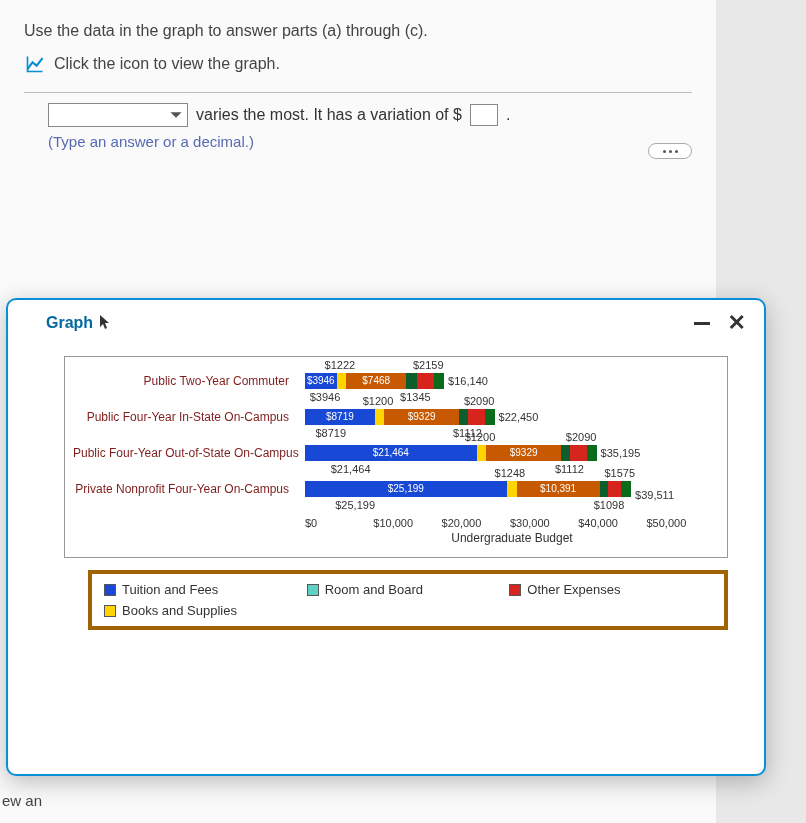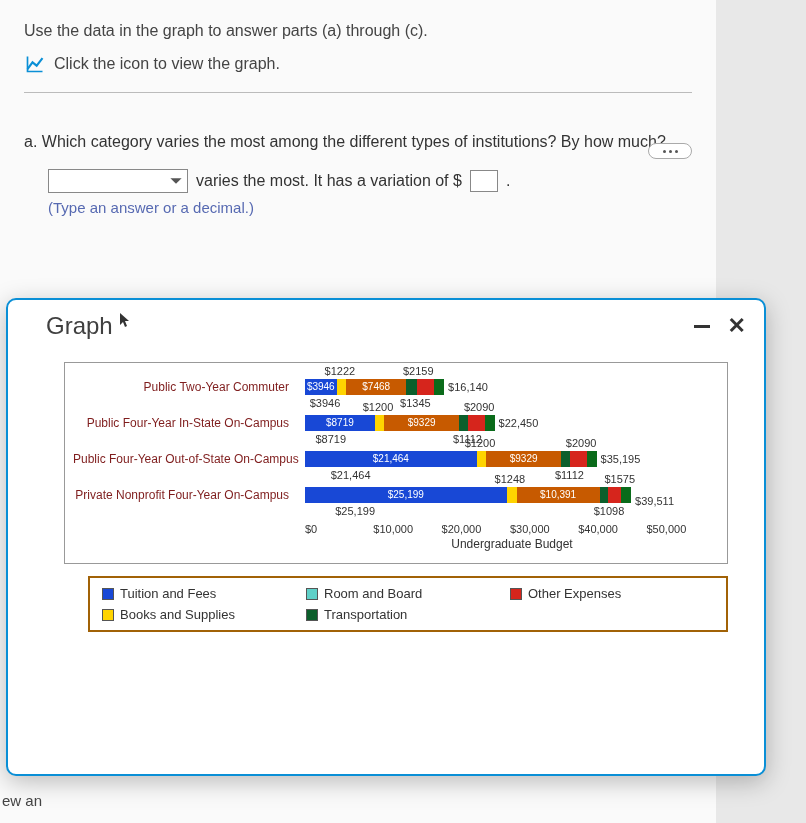--- a/index.html
+++ b/index.html
@@ -15,21 +15,21 @@
   .part-a { font-size: 16px; color: #333; margin: 40px 0 18px 0; }
   .answer-row { display: flex; align-items: center; gap: 8px; font-size: 16px; color: #333; margin: 10px 0 6px 24px; flex-wrap: wrap; }
   .select-box { width: 140px; height: 24px; border: 1px solid #888; background: #fff; display: flex; align-items: center; justify-content: flex-end; padding: 0 4px; cursor: pointer; }
   .select-box .chev { width: 14px; height: 14px; color: #555; }
   .input-box { width: 28px; height: 22px; border: 1px solid #888; background: #fff; display: inline-block; vertical-align: middle; }
   .hint { margin-left: 24px; color: #3a50a5; font-size: 15px; opacity: .85; }
 
   
   .modal { position: absolute; left: 6px; top: 298px; width: 760px; height: 478px; background: #fff; border: 2px solid #0a8fd6; border-radius: 10px; box-shadow: 0 6px 24px rgba(0,0,0,.25); }
   .modal-header { display: flex; align-items: center; justify-content: space-between; padding: 12px 18px 8px 38px; }
-  .modal-title { font-size: 24px; color: #404040; font-weight: 400; display: flex; align-items: flex-start; gap: 6px; }
+  .modal-title { font-size: 16px; color: #0369a1; font-weight: 700; display: flex; align-items: flex-start; gap: 6px; }
   .modal-ctrls { display: flex; gap: 18px; align-items: center; }
   .min-line { width: 16px; height: 3px; background: #333; }
   .close-x { font-size: 22px; font-weight: bold; color: #333; cursor: pointer; line-height: 1; }
 
   .graph-box { margin: 14px 36px 10px 56px; border: 1px solid #999; padding: 10px 8px 12px 8px; }
 
   
   .chart { position: relative; width: 100%; }
   .row { display: flex; align-items: center; position: relative; margin: 6px 0 20px 0; }
   .row-label { width: 232px; text-align: right; padding-right: 16px; font-size: 12px; color: #7f1d1d; white-space: nowrap; }
@@ -43,21 +43,21 @@
   .c-other  { background: #d6251c; }
   .c-total  { background: #0a6b1a; } 
 
   .ann { position: absolute; font-size: 11px; color: #333; white-space: nowrap; display:flex; align-items:center; gap:2px; }
 
   .axis { display: flex; margin-left: 232px; font-size: 11px; color: #333; }
   .axis span { width: 16.5%; text-align: left; }
   .axis span:first-child { text-align:left; }
   .axis-label { text-align: center; font-size: 12px; margin-top: 2px; margin-left: 232px; }
 
-  .legend { margin: 12px 36px 0 80px; border: 2px solid #a16207; padding: 8px 12px; display: grid; grid-template-columns: 1fr 1fr 1fr; row-gap: 6px; font-size: 13px; }
+  .legend { margin: 12px 36px 0 80px; border: 4px solid #a16207; padding: 8px 12px; display: grid; grid-template-columns: 1fr 1fr 1fr; row-gap: 6px; font-size: 13px; }
   .legend-item { display: flex; align-items: center; gap: 6px; }
   .sw { width: 12px; height: 12px; border: 1px solid #555; }
 
   .modal-footer { position: absolute; bottom: 14px; left: 0; width: 100%; display: flex; justify-content: center; gap: 24px; }
   .btn { padding: 8px 28px; border-radius: 22px; font-size: 16px; cursor: pointer; }
   .btn-print { background: #fff; border: 1px solid #333; color: #222; }
   .btn-done { background: #111; border: 1px solid #111; color: #fff; }
 
   .partial-text { position: absolute; left: 0; bottom: 14px; font-size: 15px; color: #444; padding-left: 2px;}
 </style>
@@ -77,21 +77,20 @@
       <span>Click the icon to view the graph.</span>
     </div>
 
     <hr class="sep">
     <div class="dots-pill">
         <span></span>
         <span></span>
         <span></span>
       </div>
 
-    <p class="part-a">a. Which category varies the most among the different types of institutions? By how much?</p>
 
     <div class="answer-row">
       <div class="select-box">
         <svg class="chev" viewBox="0 0 10 10">
             <path d="M1 3 L5 7 L9 3 Z" fill="currentColor"></path>
           </svg>
       </div>
       <span>varies the most. It has a variation of $</span>
       <span class="input-box"></span>
       <span>.</span>
@@ -119,21 +118,21 @@
             <div class="row-label">Public Two-Year Commuter</div>
             <div class="bar-track">
               <div class="seg c-tuition" style="width: 31.568px; color: rgb(255, 255, 255); font-size: 10px; text-align: center; line-height: 16px;">$3946</div>
               <div class="seg c-books" style="width: 9.776px;"></div>
               <div class="seg c-room-text" style="width: 59.744px; color: rgb(255, 255, 255); font-size: 10px; text-align: center; line-height: 16px;">$7468</div>
               <div class="seg c-trans" style="width: 10.76px;"></div>
               <div class="seg c-other" style="width: 17.272px;"></div>
               <div class="seg c-total" style="width: 10px;"></div>
               <div class="ann" style="left: 143.12px; top: 2px;">$16,140</div>
               <div class="ann" style="left: 19.568px; top: -14px;">$1222</div>
-              <div class="ann" style="left: 98px; top: -14px;">$2159</div>
+              <div class="ann" style="left: 108px; top: -14px;">$2159</div>
               <div class="ann" style="left: 4.7352px; top: 18px;">$3946</div>
               <div class="ann" style="left: 95.088px; top: 18px;">$1345</div>
             </div>
           </div>
           <div class="row">
             <div class="row-label">Public Four-Year In-State On-Campus</div>
             <div class="bar-track">
               <div class="seg c-tuition" style="width: 69.752px; color: rgb(255, 255, 255); font-size: 10px; text-align: center; line-height: 16px;">$8719</div>
               <div class="seg c-books" style="width: 9.6px;"></div>
               <div class="seg c-room-text" style="width: 74.632px; color: rgb(255, 255, 255); font-size: 10px; text-align: center; line-height: 16px;">$9329</div>
@@ -201,22 +200,18 @@
           <span>Room and Board</span>
         </div>
         <div class="legend-item">
           <div class="sw" style="background: rgb(214, 37, 28);"></div>
           <span>Other Expenses</span>
         </div>
         <div class="legend-item">
           <div class="sw" style="background: rgb(255, 212, 0);"></div>
           <span>Books and Supplies</span>
         </div>
-        <div class="legend-item">
-          <div class="sw" style="background: rgb(12, 95, 44);"></div>
-          <span>Transportation</span>
-        </div>
       </div>
 
   </div>
 
   <div class="partial-text">ew an</div>
 </div>
 
 </body></html>

